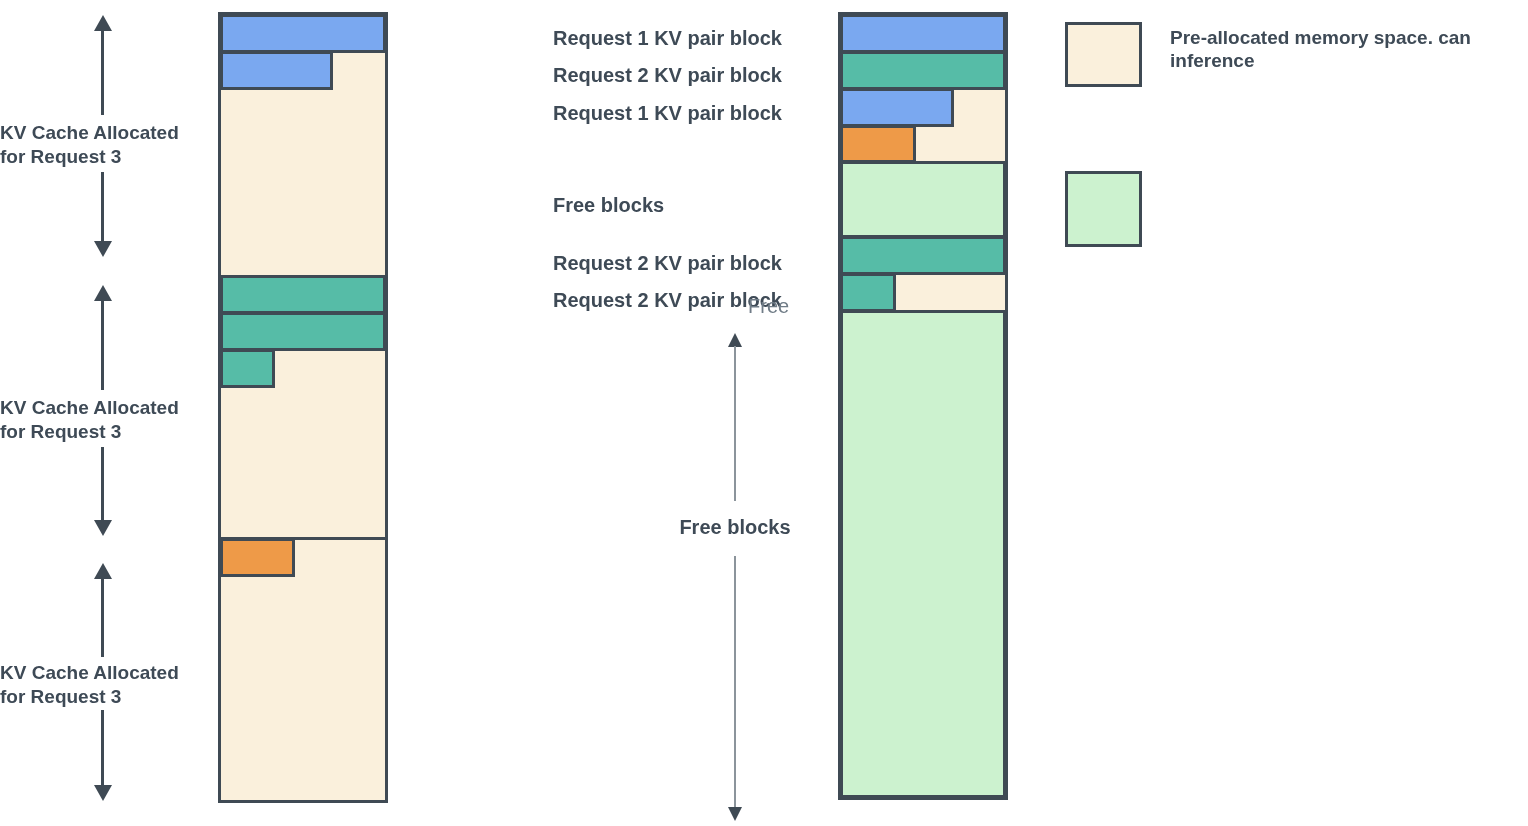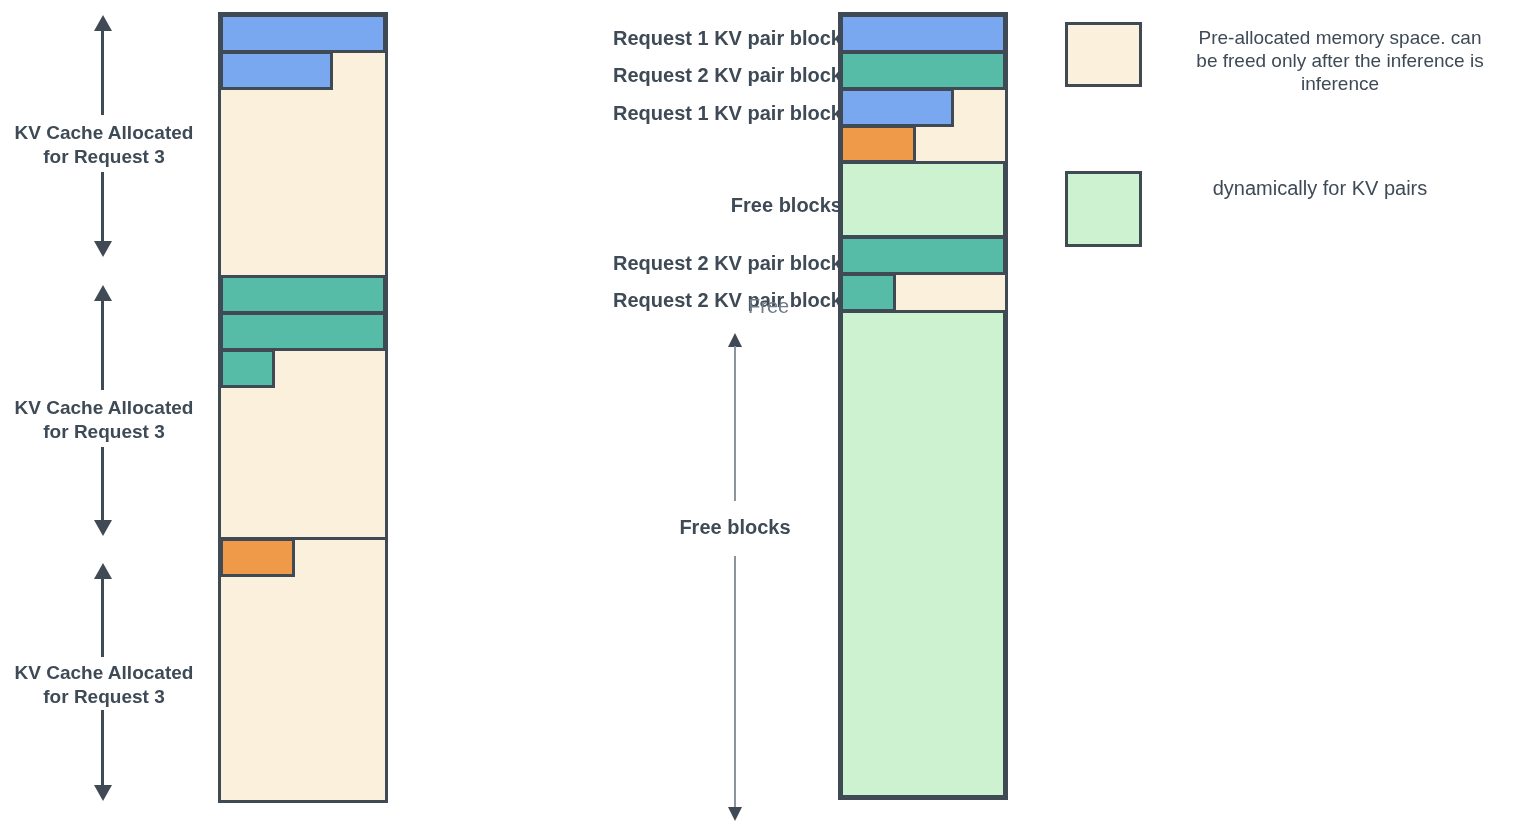--- a/index.html
+++ b/index.html
@@ -12,34 +12,34 @@
   .canvas{position:relative;width:1528px;height:826px;background:var(--white);overflow:hidden;}
 
   .bar{position:absolute;border:3px solid var(--border);box-sizing:border-box;background:var(--cream);}
   .blk{position:absolute;border:3px solid var(--border);box-sizing:border-box;}
   .c-blue{background:var(--blue);} .c-teal{background:var(--teal);}
   .c-orange{background:var(--orange);} .c-green{background:var(--green);}
   .c-cream{background:var(--cream);}
   .divider{position:absolute;height:3px;background:var(--border);left:-1px;right:-1px;}
 
   .lbl{position:absolute;color:var(--text);font-weight:bold;}
-  .left-label{width:208px;left:0;text-align:center;font-size:19px;line-height:24px;}
-  .row-label{left:584px;width:258px;text-align:right;font-size:20px;line-height:26px;}
+  .left-label{width:208px;left:0;text-align:left;font-size:19px;line-height:24px;}
+  .row-label{left:553px;width:258px;text-align:left;font-size:20px;line-height:26px;}
   .free-big-label{left:640px;width:190px;text-align:center;font-size:20px;line-height:26px;}
   .text-artifact{position:absolute;color:var(--muted);font-size:20px;font-weight:normal;}
 
   .vline{position:absolute;width:3px;background:var(--border);}
   .thin-vline{position:absolute;width:2px;background:var(--thinline);}
   .head-up{position:absolute;width:0;height:0;border-left:9px solid transparent;border-right:9px solid transparent;border-bottom:16px solid var(--border);}
   .head-down{position:absolute;width:0;height:0;border-left:9px solid transparent;border-right:9px solid transparent;border-top:16px solid var(--border);}
   .head-up.small{border-left-width:7px;border-right-width:7px;border-bottom-width:14px;}
   .head-down.small{border-left-width:7px;border-right-width:7px;border-top-width:14px;}
 
   .legend-swatch{position:absolute;border:3px solid var(--border);box-sizing:border-box;}
-  .legend-text{position:absolute;text-align:center;color:var(--text);font-weight:normal;font-size:19px;line-height:23px;}
+  .legend-text{position:absolute;text-align:left;color:var(--text);font-weight:bold;font-size:19px;line-height:23px;}
 </style>
 </head>
 <body>
 
 <div class="canvas">
 
   <div>
     <div class="head-up" style="left:94px;top:15px;"></div>
     <div class="vline" style="left:101px;top:29px;height:86px;"></div>
     <div class="vline" style="left:101px;top:172px;height:70px;"></div>
@@ -107,22 +107,20 @@
     <div class="blk c-green" style="left:-1px;top:146px;width:166px;height:77px;"></div>
     <div class="blk c-teal" style="left:-1px;top:221px;width:166px;height:39px;"></div>
     <div class="blk c-teal" style="left:-1px;top:258px;width:56px;height:39px;"></div>
     <div class="blk c-green" style="left:-1px;top:295px;width:166px;height:488px;"></div>
   </div>
 
   <div>
     <div class="legend-swatch c-cream" style="left:1065px;top:22px;width:77px;height:65px;"></div>
     <div class="legend-text" style="left:1170px;top:26px;width:340px;">
       <div>Pre-allocated memory space. can</div>
-      <div>be freed only after the inference is</div>
       <div>inference</div>
     </div>
     <div class="legend-swatch c-green" style="left:1065px;top:171px;width:77px;height:76px;"></div>
     <div class="legend-text" style="left:1170px;top:176px;width:300px;font-size:20px;line-height:25px;">
-      <div>dynamically for KV pairs</div>
     </div>
   </div>
 
 </div>
 
 </body></html>

